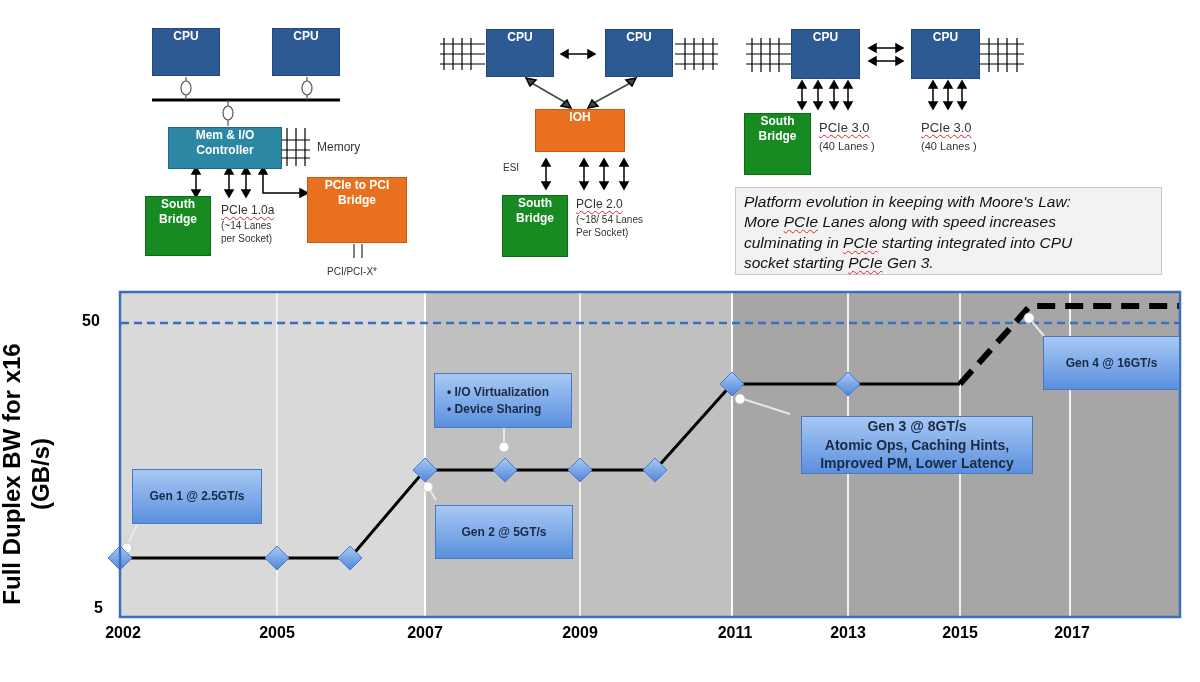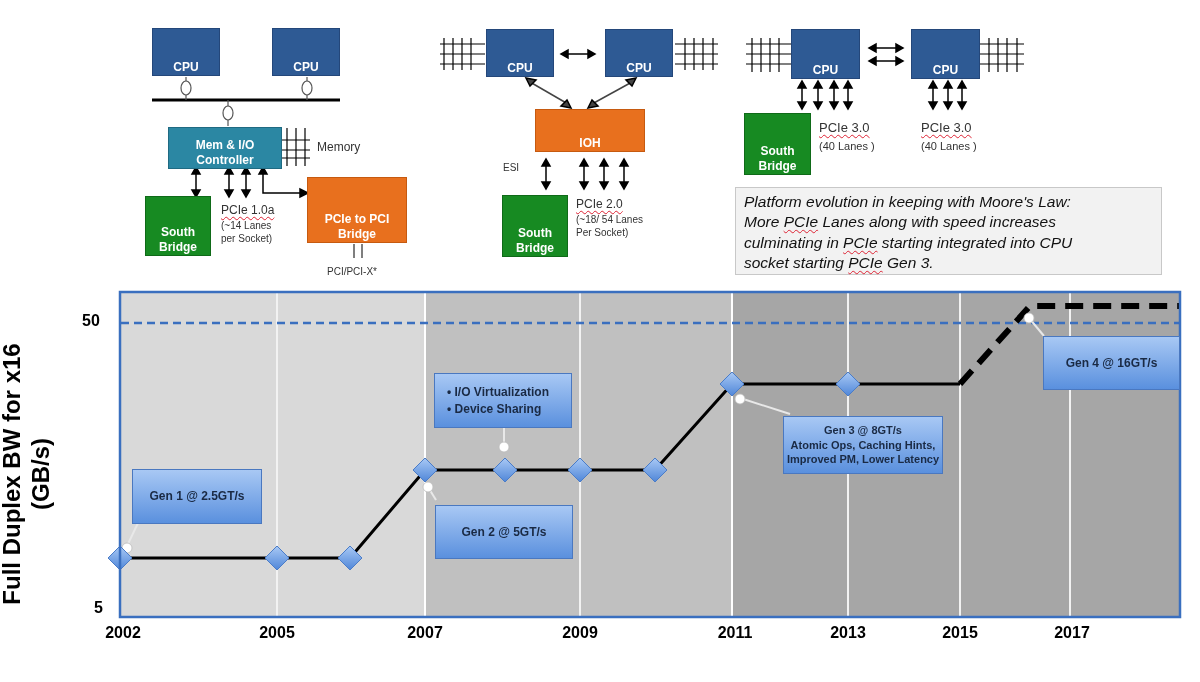--- a/index.html
+++ b/index.html
@@ -1,18 +1,18 @@
 <!DOCTYPE html>
 <html><head>
 <meta charset="utf-8">
 <style>
   html, body { margin:0; padding:0; background:#ffffff; }
   body { width:1200px; height:682px; position:relative; overflow:hidden; font-family:"Liberation Sans", sans-serif; }
   .abs { position:absolute; }
-  .box { position:absolute; display:flex; align-items:flex-end; justify-content:center; text-align:center; color:#fff; font-weight:bold; font-size:12px; line-height:1.25; box-sizing:border-box; }
+  .box { position:absolute; display:flex; align-items:flex-start; justify-content:center; text-align:center; color:#fff; font-weight:bold; font-size:12px; line-height:1.25; box-sizing:border-box; }
   .cpu { background:#2e5a94; border:1px solid #24477a; }
   .memctl { background:#2b87a3; border:1px solid #1f6a82; }
   .sb { background:#178a22; border:1px solid #0f6a18; }
   .orange { background:#e8701e; border:1px solid #c65a10; }
   .note { position:absolute; font-size:11px; color:#333; line-height:1.3; }
   .callout { position:absolute; display:flex; align-items:center; justify-content:center; text-align:center; box-sizing:border-box; color:#1a2a44; font-weight:bold; font-size:12px; line-height:1.35; background:linear-gradient(#a8c8f4, #5a90de); border:1px solid #4a78c0; }
   .ytitle { position:absolute; transform:rotate(-90deg); transform-origin:center; font-weight:bold; font-size:24px; color:#000; text-align:center; line-height:1.2; white-space:nowrap; }
   .ytick { position:absolute; font-weight:bold; font-size:16px; color:#000; }
   .xtick { position:absolute; font-weight:bold; font-size:16px; color:#000; transform:translateX(-50%); }
   .textbox { position:absolute; background:#f2f2f2; border:1px solid #c8c8c8; color:#111; font-size:15.5px; line-height:1.32; padding:4px 8px; box-sizing:border-box;font-style:italic; }
@@ -134,21 +134,21 @@
       <polygon points="190,166 198,166 194,159"></polygon>
         <polygon points="190,182 198,182 194,189"></polygon>
     </g>
   </svg>
   <div class="box cpu" style="left:486px;top:29px;width:68px;height:48px">
       <span>CPU</span>
     </div>
   <div class="box cpu" style="left:605px;top:29px;width:68px;height:48px">
       <span>CPU</span>
     </div>
-  <div class="box orange" style="left:535px;top:109px;width:110px;height:43px">
+  <div class="box orange" style="left:535px;top:109px;width:90px;height:43px">
       <span>IOH</span>
     </div>
   <div class="note" style="left:503px;top:161px;font-size:10px">ESI</div>
   <div class="box sb" style="left:502px;top:195px;width:66px;height:62px;padding:0 8px">
       <span>South Bridge</span>
     </div>
   <div class="note" style="left:576px;top:197px">
     <div class="sq" style="font-size:12px;display:inline-block">PCIe 2.0</div>
     <div style="font-size:10px">(~18/ 54 Lanes</div>
     <div style="font-size:10px">Per Socket)</div>
@@ -300,21 +300,21 @@
     </div>
   <div class="callout" style="left:435px;top:505px;width:138px;height:54px">
       <span>Gen 2 @ 5GT/s</span>
     </div>
   <div class="callout" style="left:434px;top:373px;width:138px;height:55px;justify-content:flex-start;padding-left:12px;text-align:left">
     <div>
       <div>• I/O Virtualization</div>
       <div>• Device Sharing</div>
     </div>
   </div>
-  <div class="callout" style="left:783px;top:416px;width:160px;height:58px;font-size:11px">
+  <div class="callout" style="left:801px;top:416px;width:232px;height:58px;font-size:14px">
     <div>
       <div>Gen 3 @ 8GT/s</div>
       <div>Atomic Ops, Caching Hints,</div>
       <div>Improved PM, Lower Latency</div>
     </div>
   </div>
   <div class="callout" style="left:1043px;top:336px;width:137px;height:54px">
       <span>Gen 4 @ 16GT/s</span>
     </div>
 

